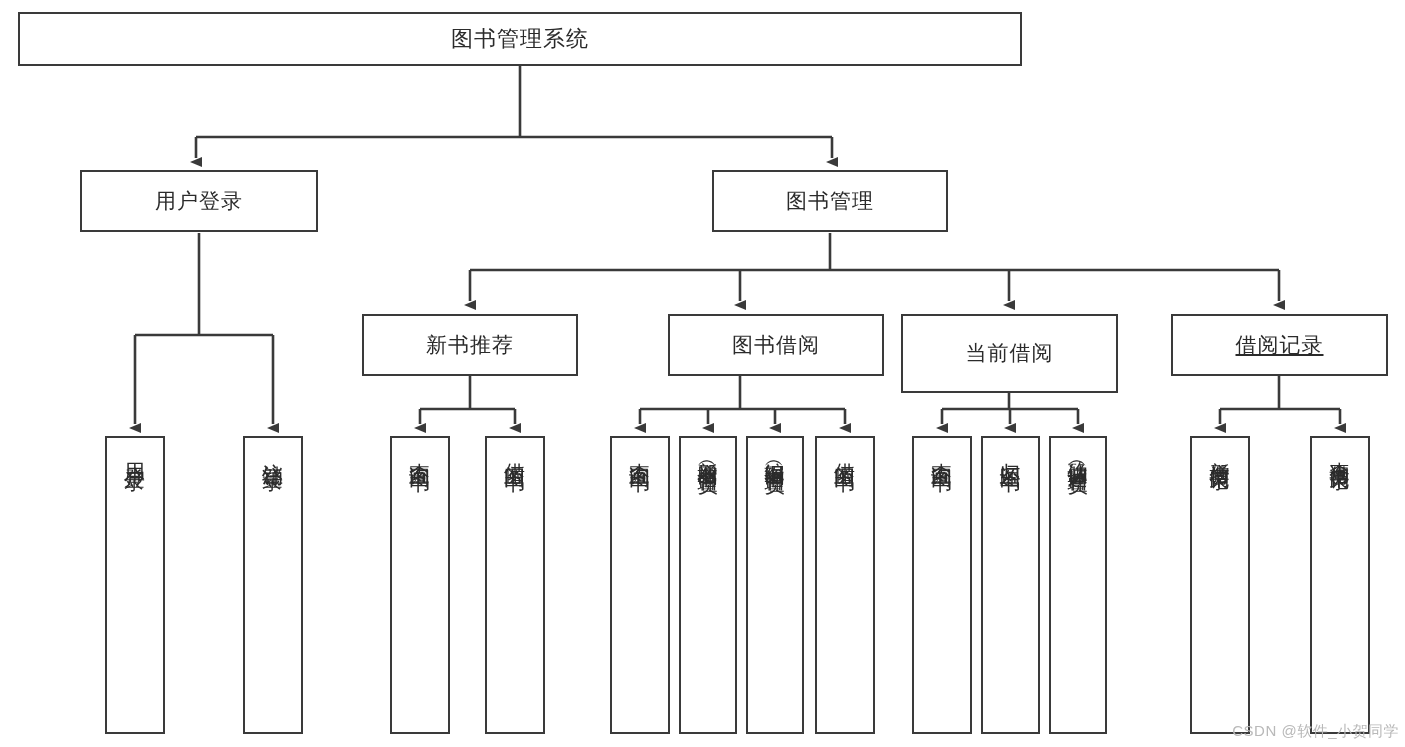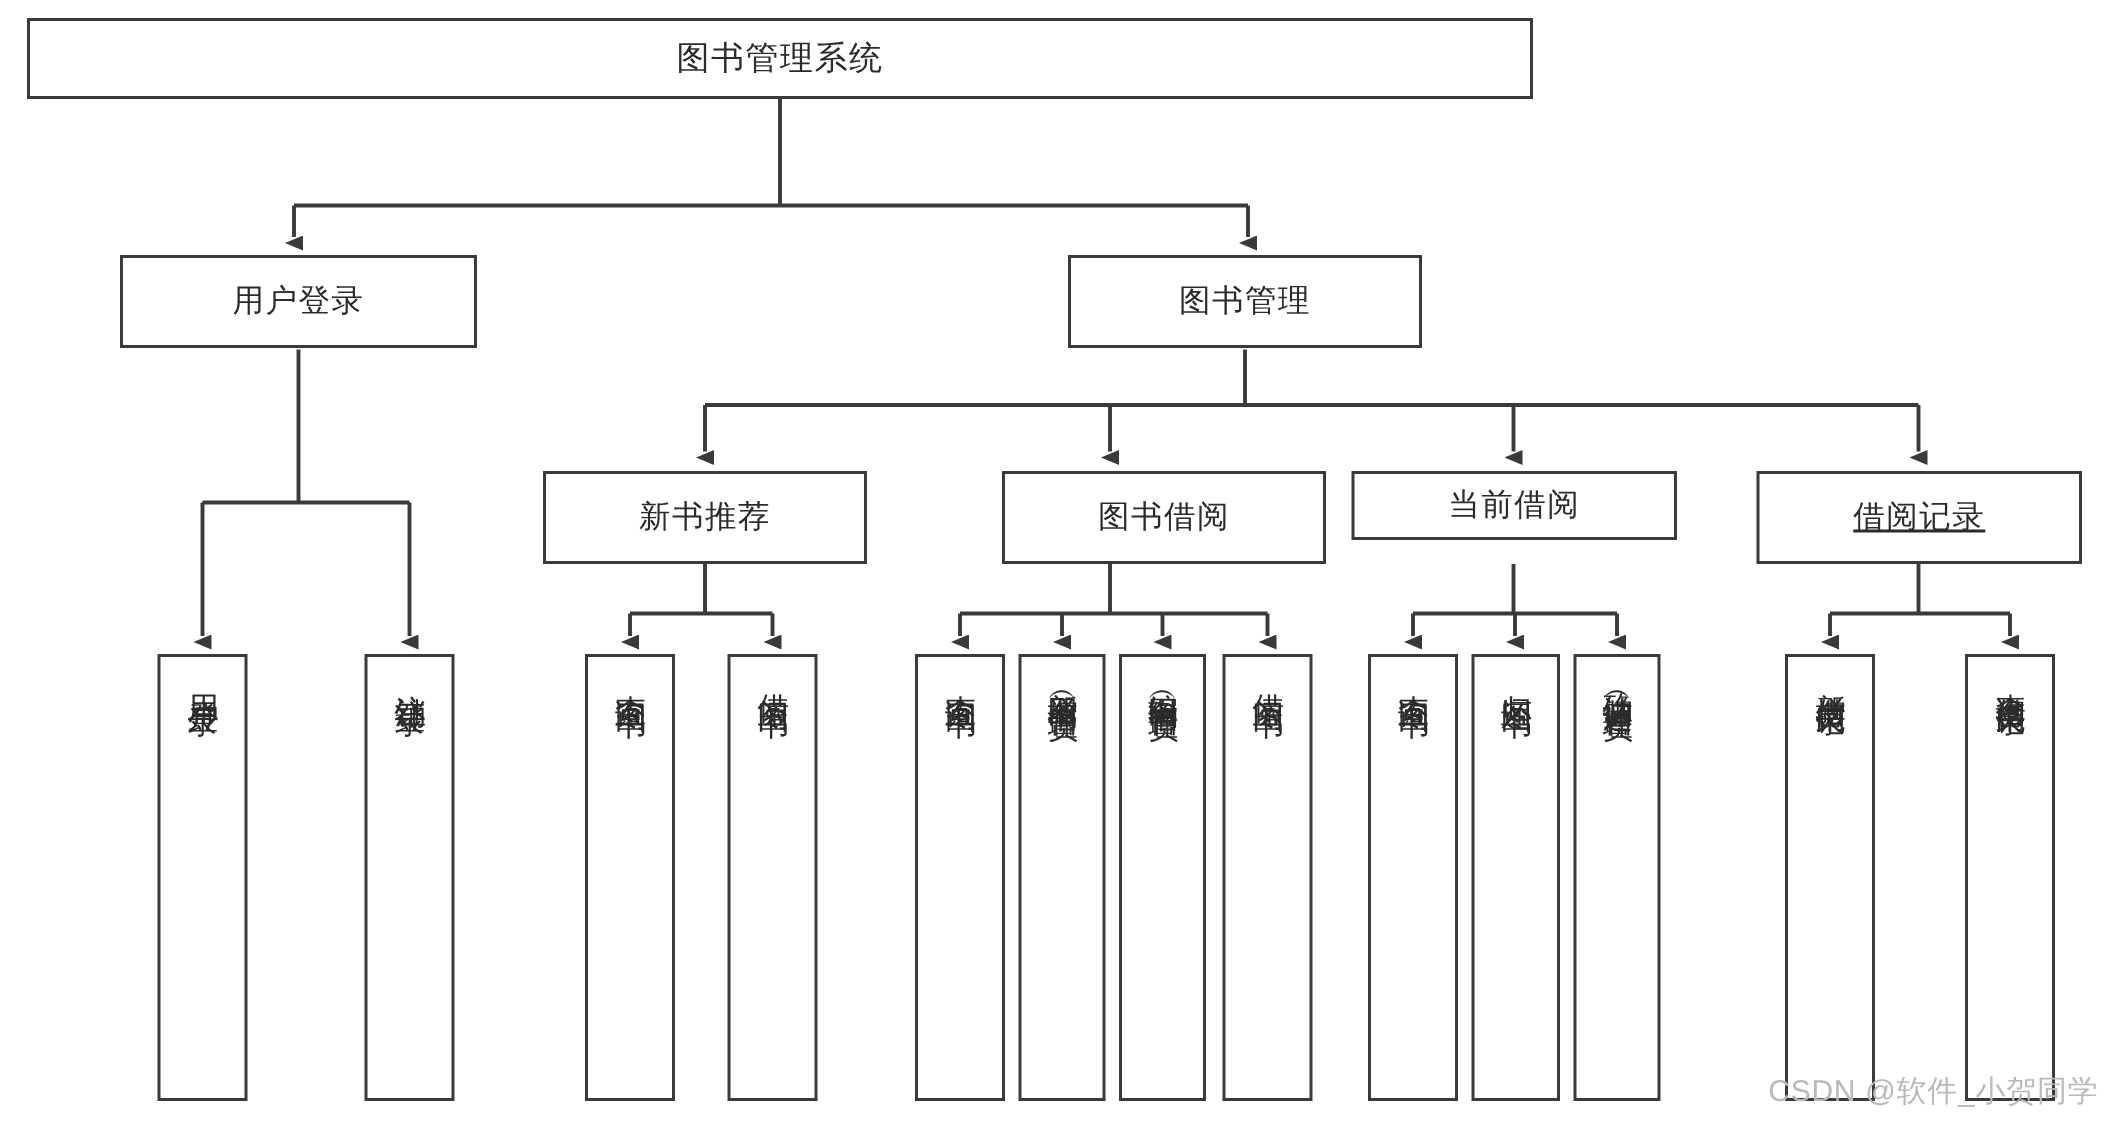--- a/index.html
+++ b/index.html
@@ -65,21 +65,21 @@
     white-space: nowrap;
   }
   .node.v.tall .lbl {
     font-size: 20px;
     letter-spacing: 2px;
   }
   .watermark {
     position: absolute;
     right: 6px;
     bottom: 6px;
-    font-size: 20px;
+    font-size: 15px;
     color: #b9b9b9;
     letter-spacing: 0.5px;
     white-space: nowrap;
     user-select: none;
   }
 </style>
 </head>
 <body>
 
 <div id="canvas">
@@ -144,21 +144,21 @@
   <div class="node h" style="left:362px; top:314px; width:216px; height:62px;">
     <span class="lbl">新书推荐</span>
   </div>
 
   <div class="node h" style="left:712px; top:170px; width:236px; height:62px;">
     <span class="lbl">图书管理</span>
   </div>
   <div class="node h" style="left:632px; top:314px; width:216px; height:62px;margin-left:36px;">
     <span class="lbl">图书借阅</span>
   </div>
-  <div class="node h" style="left:901px; top:314px; width:217px; height:46px;">
+  <div class="node h" style="left:901px; top:314px; width:217px; height:79px;">
     <span class="lbl">当前借阅</span>
   </div>
   <div class="node h" style="left:1171px; top:314px; width:217px; height:62px;text-decoration:underline;">
     <span class="lbl">借阅记录</span>
   </div>
 
   <div class="node v" style="left:105px; top:436px; width:60px; height:298px;">
     <span class="lbl">用户登录</span>
   </div>
   <div class="node v" style="left:243px; top:436px; width:60px; height:298px;">

